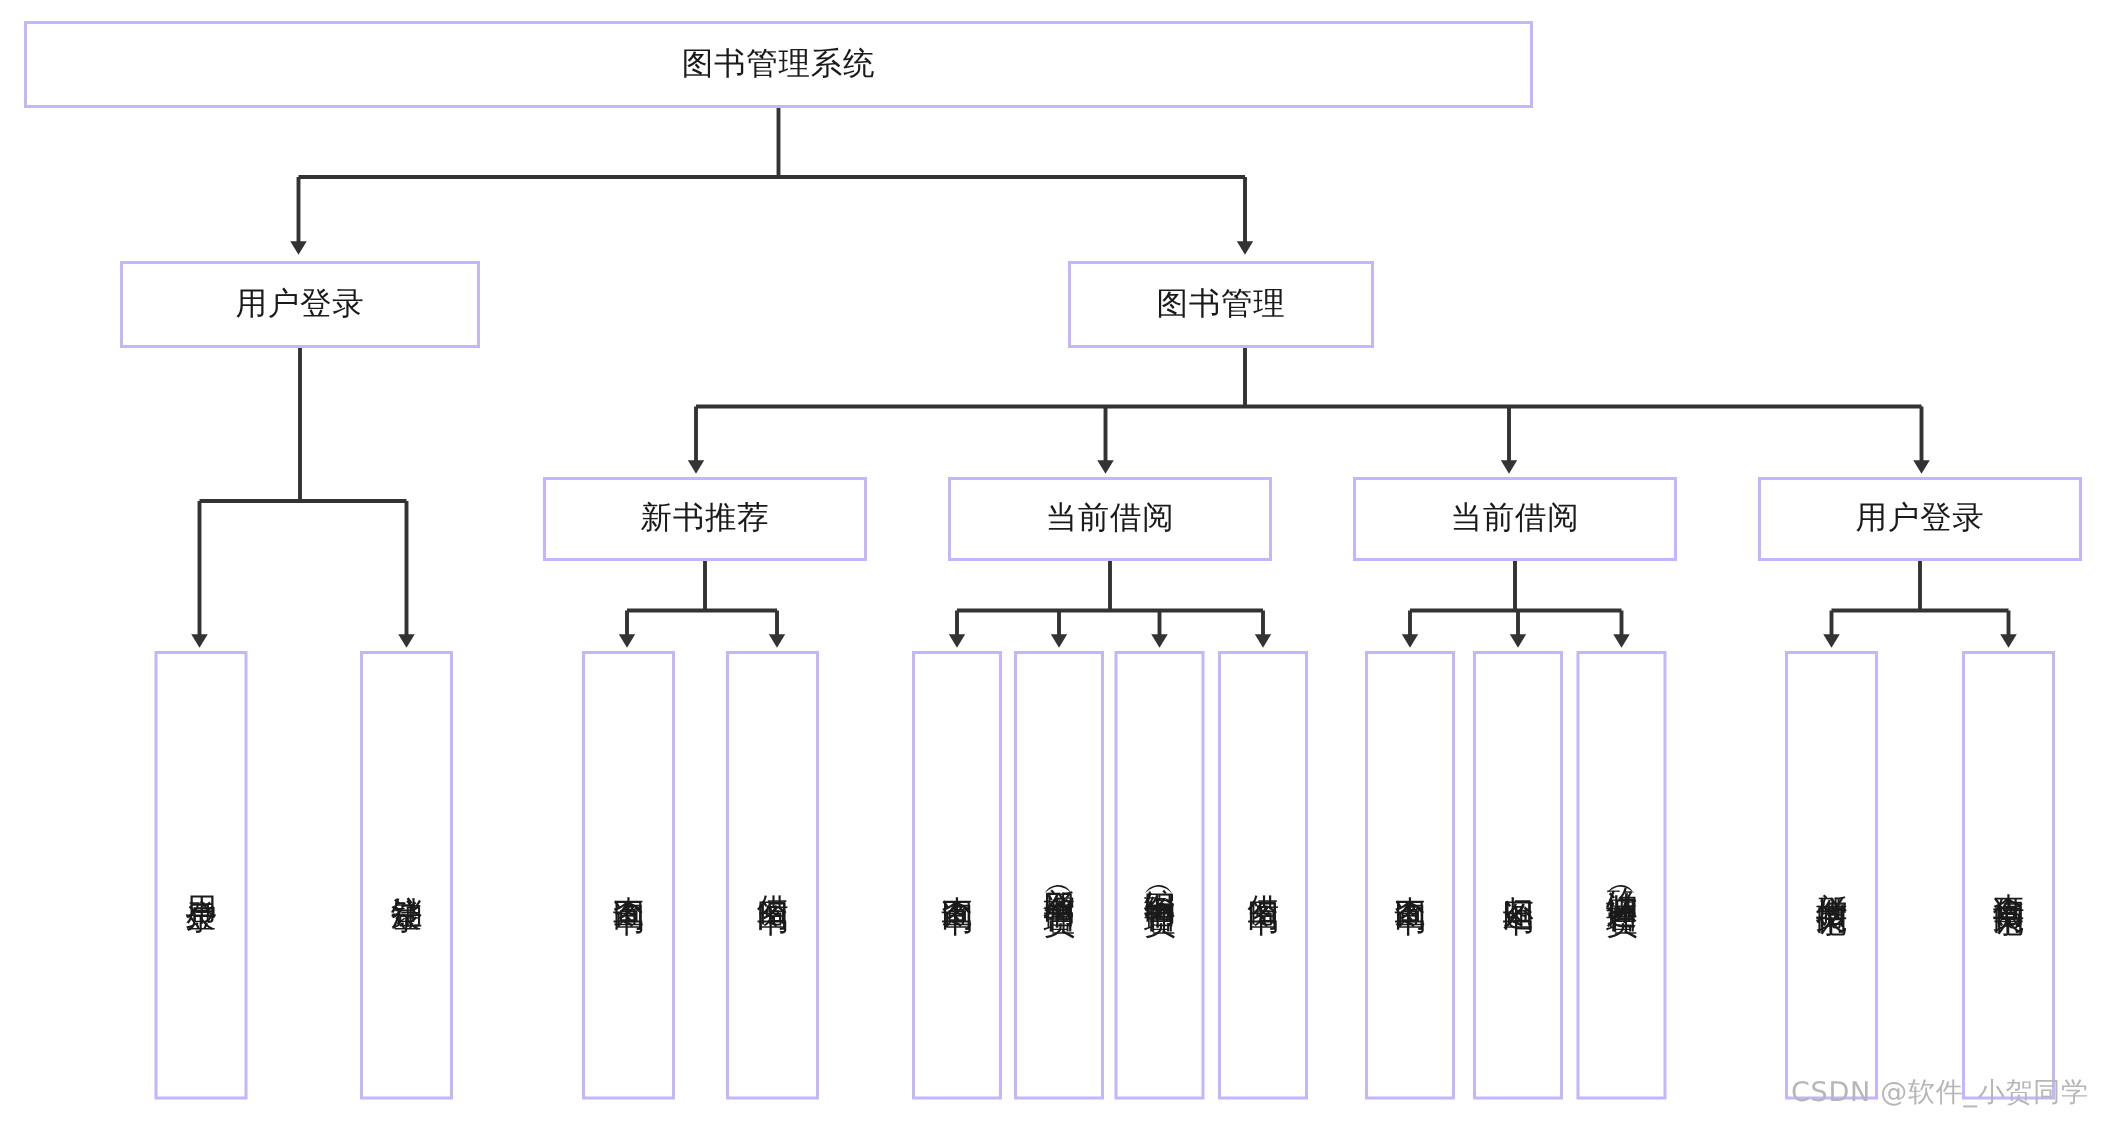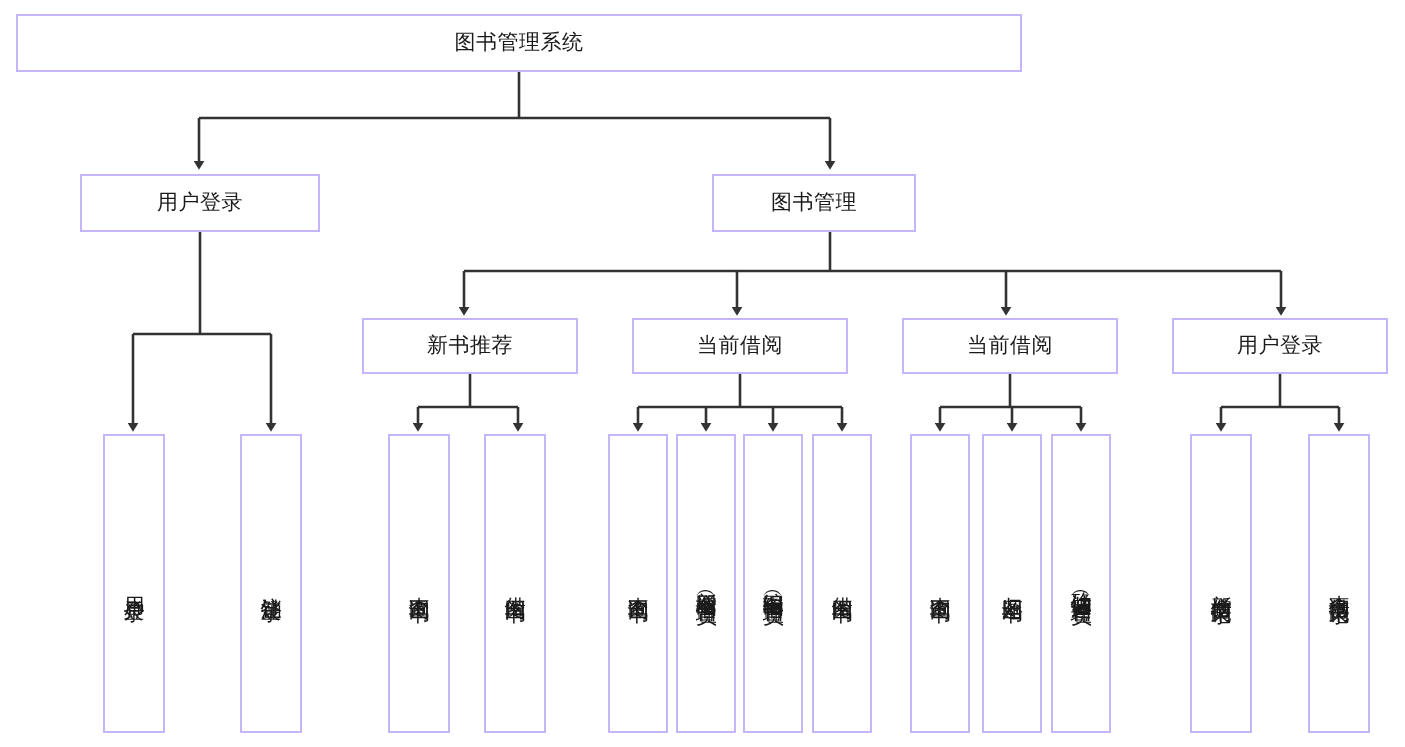--- a/index.html
+++ b/index.html
@@ -160,14 +160,15 @@
   <div class="node vert" id="node-leaf-10" style="left: 1051px; top: 434px; width: 60px; height: 299px;">
       <span class="vlabel">确认归还（管理员）</span>
     </div>
   <div class="node vert" id="node-leaf-11" style="left: 1190px; top: 434px; width: 62px; height: 299px;">
       <span class="vlabel">新增借阅记录</span>
     </div>
   <div class="node vert" id="node-leaf-12" style="left: 1308px; top: 434px; width: 62px; height: 299px;">
       <span class="vlabel">查询借阅记录</span>
     </div>
 
+  <div class="watermark" id="watermark" style="left: 1194px; top: 716px;">CSDN @软件_小贺同学</div>
 
 </div>
 
 </body></html>

